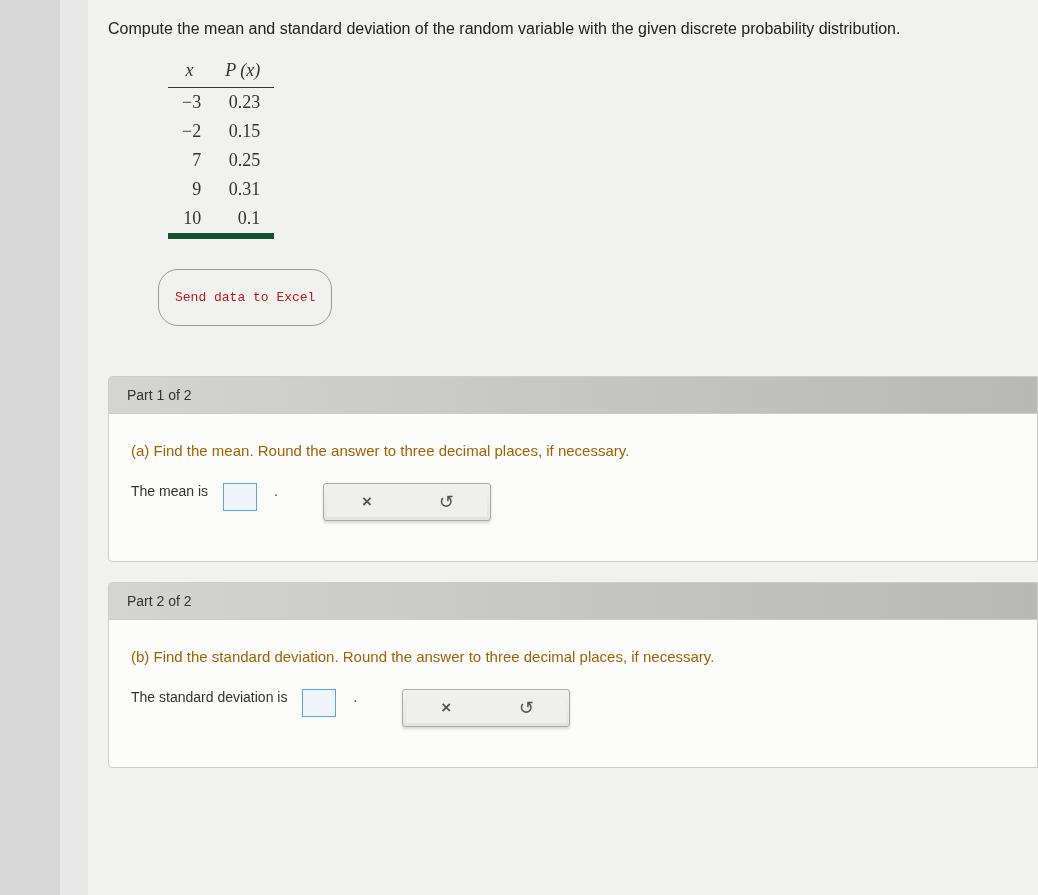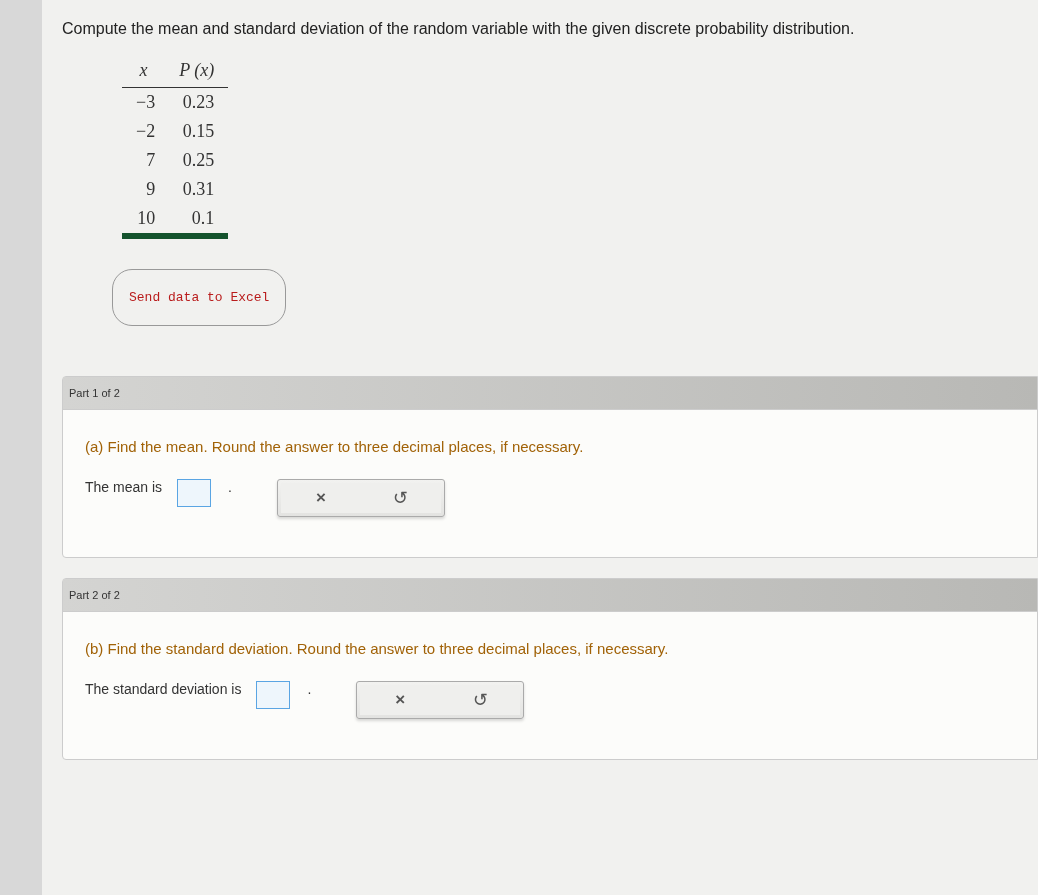--- a/index.html
+++ b/index.html
@@ -18,21 +18,21 @@
     .page-bg {
       position: absolute;
       left: 0;
       top: 0;
       width: 60px;
       height: 895px;
       background: #d8d8d8;
     }
     .container {
       position: relative;
-      margin-left: 42px;
+      margin-left: 88px;
       background: #f1f1ef;
       min-height: 895px;
       padding-top: 20px;
     }
     .question-text {
       font-size: 16px;
       color: #222;
       padding: 0 20px 16px 20px;
     }
     .table-area {
@@ -78,22 +78,22 @@
       font-family: Liberation Mono, monospace;
     }
     .part-section {
       background: #fcfcfa;
       border: 1px solid #ccc;
       margin: 20px 0 20px 20px;
       border-radius: 4px 0 0 4px;
     }
     .part-header {
       background: linear-gradient(to right, #d4d4d2, #b8b8b5);
-      padding: 10px 6px;
-      font-size: 11px;
+      padding: 10px 18px;
+      font-size: 14px;
       color: #333;
       border-bottom: 1px solid #ccc;
     }
     .part-body {
       padding: 28px 22px 40px 22px;
     }
     .part-prompt {
       font-size: 15px;
       color: #a16207;
       margin-bottom: 24px;

